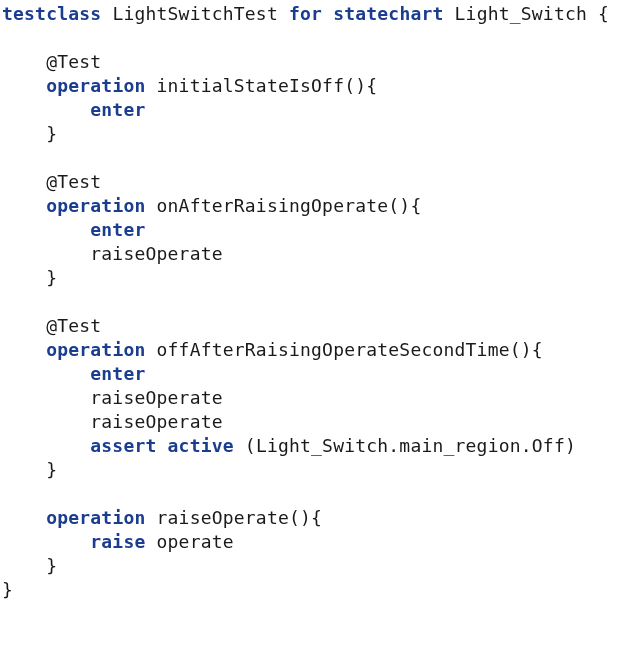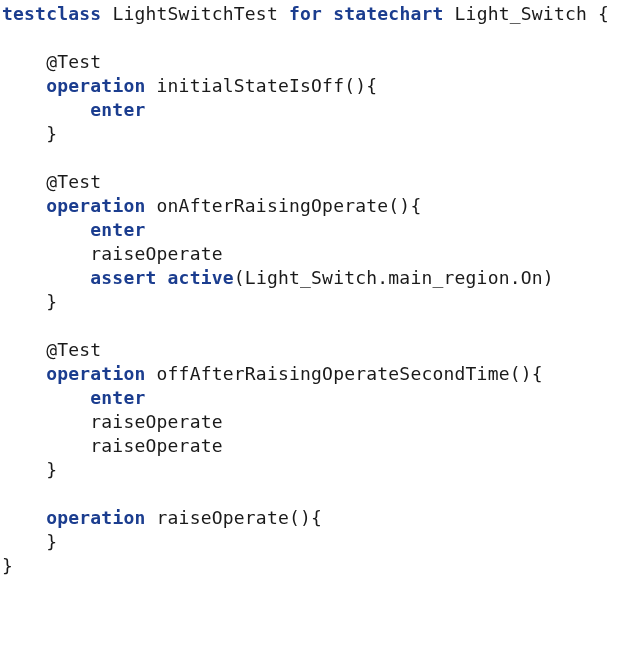--- a/index.html
+++ b/index.html
@@ -44,26 +44,27 @@
     <div class="line"></div>
     <div class="line"><span class="tok-plain">    @Test</span></div>
     <div class="line"><span class="tok-plain">    </span><span class="tok-keyword">operation</span><span class="tok-plain"> initialStateIsOff(){</span></div>
     <div class="line"><span class="tok-plain">        </span><span class="tok-keyword">enter</span></div>
     <div class="line"><span class="tok-plain">    }</span></div>
     <div class="line"></div>
     <div class="line"><span class="tok-plain">    @Test</span></div>
     <div class="line"><span class="tok-plain">    </span><span class="tok-keyword">operation</span><span class="tok-plain"> onAfterRaisingOperate(){</span></div>
     <div class="line"><span class="tok-plain">        </span><span class="tok-keyword">enter</span></div>
     <div class="line"><span class="tok-plain">        raiseOperate</span></div>
-    <div class="line"><span class="tok-plain">        </span><span class="tok-keyword">assert</span><span class="tok-plain"> </span><span class="tok-keyword">active</span><span class="tok-plain">(Light_Switch.main_region.On)</span></div>
     <div class="line"><span class="tok-plain">    }</span></div>
     <div class="line"></div>
     <div class="line"><span class="tok-plain">    @Test</span></div>
     <div class="line"><span class="tok-plain">    </span><span class="tok-keyword">operation</span><span class="tok-plain"> offAfterRaisingOperateSecondTime(){</span></div>
     <div class="line"><span class="tok-plain">        </span><span class="tok-keyword">enter</span></div>
     <div class="line"><span class="tok-plain">        raiseOperate</span></div>
     <div class="line"><span class="tok-plain">        raiseOperate</span></div>
+    <div class="line"><span class="tok-plain">        </span><span class="tok-keyword">assert</span><span class="tok-plain"> </span><span class="tok-keyword">active</span><span class="tok-plain"> (Light_Switch.main_region.Off)</span></div>
     <div class="line"><span class="tok-plain">    }</span></div>
     <div class="line"></div>
     <div class="line"><span class="tok-plain">    </span><span class="tok-keyword">operation</span><span class="tok-plain"> raiseOperate(){</span></div>
+    <div class="line"><span class="tok-plain">        </span><span class="tok-keyword">raise</span><span class="tok-plain"> operate</span></div>
     <div class="line"><span class="tok-plain">    }</span></div>
     <div class="line"><span class="tok-plain">}</span></div>
   </div>
 
 </body></html>

